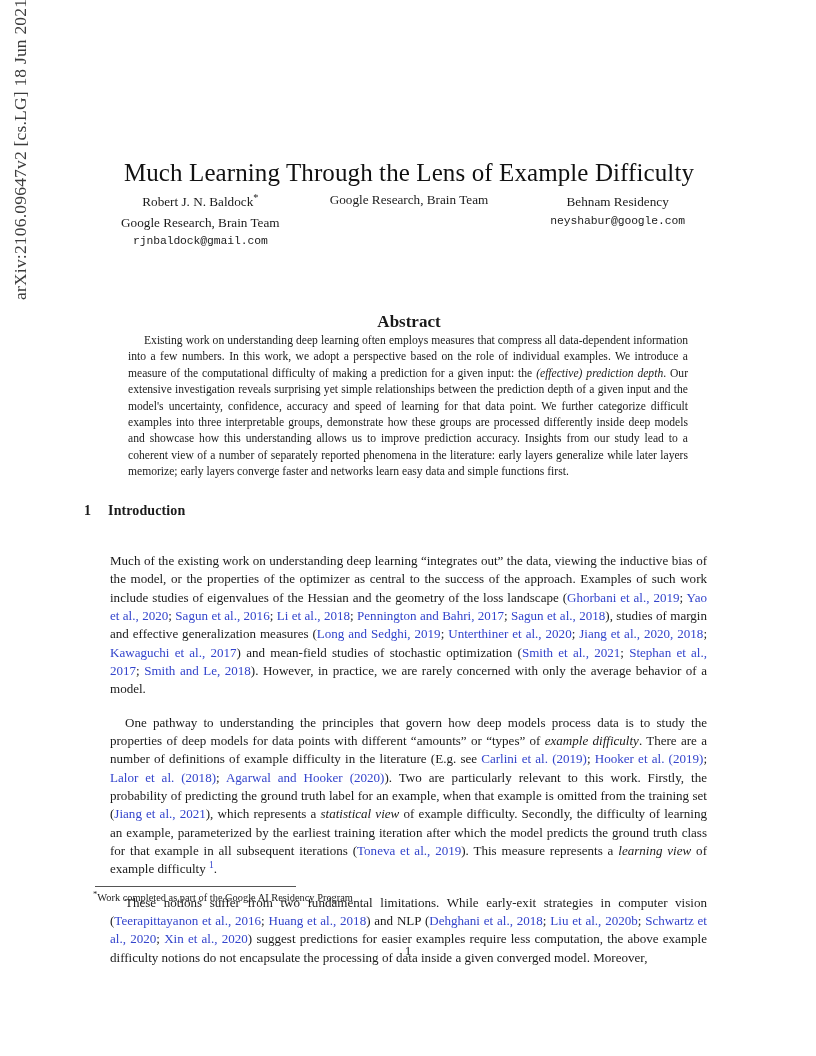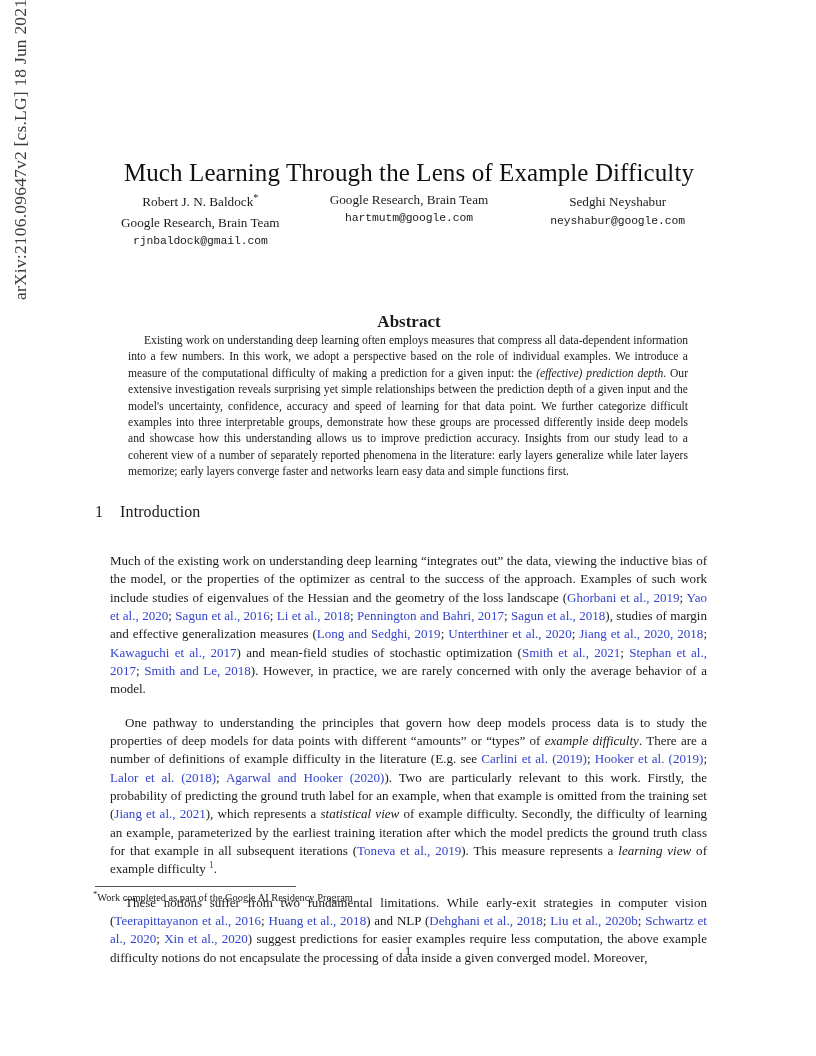--- a/index.html
+++ b/index.html
@@ -96,24 +96,24 @@
     font-size: 11.6px;
     line-height: 1.415;
     text-align: justify;
     text-indent: 16px;
     hyphens: none;
   }
 
   
   .section-head {
     position: absolute;
-    left: 95px;
+    left: 84px;
     top: 503px;
-    font-size: 16px;
-    font-weight: normal;
+    font-size: 14px;
+    font-weight: bold;
     letter-spacing: 0.1px;
   }
   .section-head .num { margin-right: 17px; }
 
   
   .body-text {
     position: absolute;
     left: 95px;
     top: 537px;
     width: 627px;
@@ -183,25 +183,24 @@
   <div class="authors">
 
     <div class="author-col">
       <div class="author-name"><span>Robert J. N. Baldock</span><sup class="star">*</sup></div>
       <div class="author-affil">Google Research, Brain Team</div>
       <div class="author-email">rjnbaldock@gmail.com</div>
     </div>
 
     <div class="author-col">
       <div class="author-affil">Google Research, Brain Team</div>
-      <div class="author-email">hartmutm@google.com</div>
     </div>
 
     <div class="author-col">
-      <div class="author-name"><span>Sedghi Neyshabur</span><sup class="star"></sup></div>
+      <div class="author-name"><span>Behnam Residency</span><sup class="star"></sup></div>
       <div class="author-email">neyshabur@google.com</div>
     </div>
 
   </div>
 
   <div class="abstract-head">Abstract</div>
   <div class="abstract-body"><span>Existing work on understanding deep learning often employs measures that compress all data-dependent information into a few numbers. In this work, we adopt a perspective based on the role of individual examples. We introduce a measure of the computational difficulty of making a prediction for a given input: the </span><span class="it">(effective) prediction depth</span><span>. Our extensive investigation reveals surprising yet simple relationships between the prediction depth of a given input and the model's uncertainty, confidence, accuracy and speed of learning for that data point. We further categorize difficult examples into three interpretable groups, demonstrate how these groups are processed differently inside deep models and showcase how this understanding allows us to improve prediction accuracy. Insights from our study lead to a coherent view of a number of separately reported phenomena in the literature: early layers generalize while later layers memorize; early layers converge faster and networks learn easy data and simple functions first.</span></div>
 
   <div class="section-head"><span class="num">1</span><span>Introduction</span></div>
 

